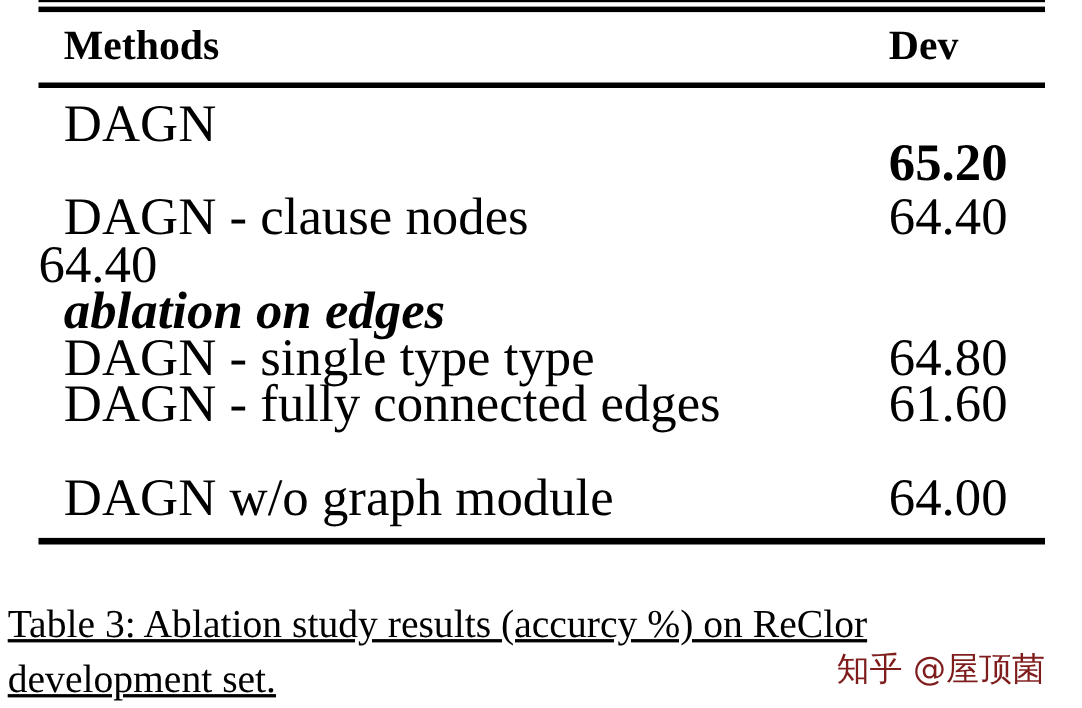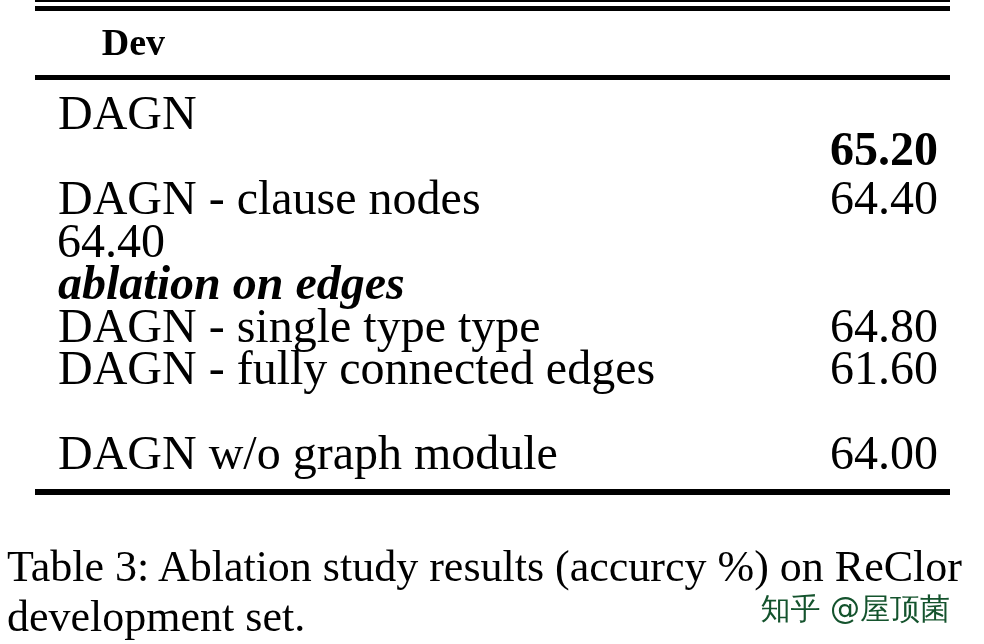--- a/index.html
+++ b/index.html
@@ -41,21 +41,21 @@
   .cell-method {
     flex: 1 1 auto;
     padding-left: 23px;
     white-space: nowrap;
     overflow: visible;
   }
   .cell-dev {
     flex: 0 0 130px;
     width: 130px;
     margin-right: 12px;
-    text-align: right;
+    text-align: left;
     white-space: nowrap;
   }
 
   .rows {
     position: absolute;
     left: 35px;
     top: 92px;
     width: 915px;
   }
   .row {
@@ -71,49 +71,51 @@
   .row.section .cell-method {
     font-weight: bold;
     font-style: italic;
   }
 
   .caption {
     position: absolute;
     left: 7px;
     top: 542px;
     width: 952px;
-    font-size: 44px;
+    font-size: 36px;
     line-height: 50px;
+    text-decoration: underline;
   }
   .caption-line1 {
     white-space: nowrap;
   }
   .caption-line2 {
     white-space: nowrap;
   }
 
   .watermark {
     position: absolute;
     right: 34px;
     top: 592px;
     font-size: 30px;
     line-height: 34px;
-    color: #14532d;
+    color: #7f1d1d;
     text-shadow: 1px 1px 0 #ffffff;
     font-family: "DejaVu Sans", "Liberation Sans", sans-serif;
     white-space: nowrap;
   }
 </style>
 </head>
 <body>
 
 <div class="rule rule-topthin"></div>
 <div class="rule rule-top"></div>
 
 <div class="header-row">
+  <div class="cell-method">Methods</div>
   <div class="cell-dev">Dev</div>
 </div>
 
 <div class="rule rule-mid"></div>
 
 <div class="rows">
   <div class="row best">
     <div class="cell-method">DAGN</div>
     <div class="cell-dev">65.20</div>
   </div>

